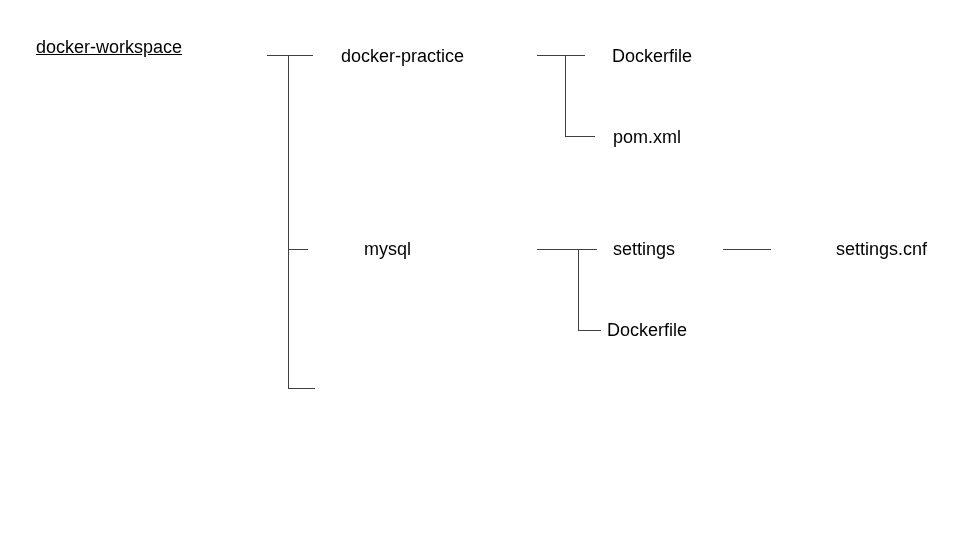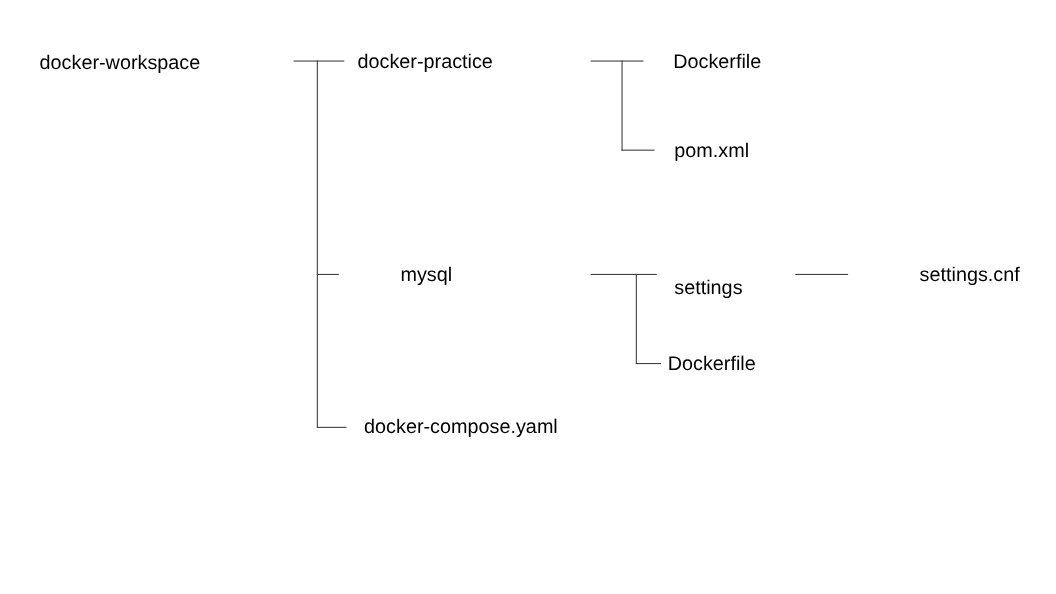--- a/index.html
+++ b/index.html
@@ -24,26 +24,26 @@
     white-space: nowrap;
   }
   .line {
     position: absolute;
     background: #404040;
   }
   .hline { height: 1px; }
   .vline { width: 1px; }
 
   
-  #lbl-workspace        { left: 36px;  top: 46px;  }
-  #lbl-practice         { left: 325px; top: 45px;  }
+  #lbl-workspace        { left: 36px;  top: 36px; text-decoration: underline;  }
+  #lbl-practice         { left: 341px; top: 45px;  }
   #lbl-practice-docker  { left: 612px; top: 45px;  }
   #lbl-pom              { left: 613px; top: 126px; text-align: right; }
   #lbl-mysql            { left: 318px; top: 238px; margin-left: 46px; }
-  #lbl-settings         { left: 613px; top: 238px; margin-top: 12px; }
+  #lbl-settings         { left: 613px; top: 238px; }
   #lbl-settings-cnf     { left: 836px; top: 238px; }
   #lbl-mysql-docker     { left: 607px; top: 319px; }
   #lbl-compose          { left: 331px; top: 377px; }
 
   
   #h-root-practice      { left: 267px; top: 55px;  width: 46px;  }
   #v-root-children      { left: 288px; top: 55px;  height: 334px; }
   #h-branch-mysql       { left: 288px; top: 249px; width: 20px;  }
   #h-branch-compose     { left: 288px; top: 388px; width: 27px;  }
   #h-practice-dockerfile{ left: 537px; top: 55px;  width: 48px;  }
@@ -72,15 +72,14 @@
   <div class="line hline" id="h-settings-cnf"></div>
 
   <div class="node-label" id="lbl-workspace">docker-workspace</div>
   <div class="node-label" id="lbl-practice">docker-practice</div>
   <div class="node-label" id="lbl-practice-docker">Dockerfile</div>
   <div class="node-label" id="lbl-pom">pom.xml</div>
   <div class="node-label" id="lbl-mysql">mysql</div>
   <div class="node-label" id="lbl-settings">settings</div>
   <div class="node-label" id="lbl-settings-cnf">settings.cnf</div>
   <div class="node-label" id="lbl-mysql-docker">Dockerfile</div>
-  <div class="node-label" id="lbl-compose">docker-compose.yaml</div>
 
 </div>
 
 </body></html>

